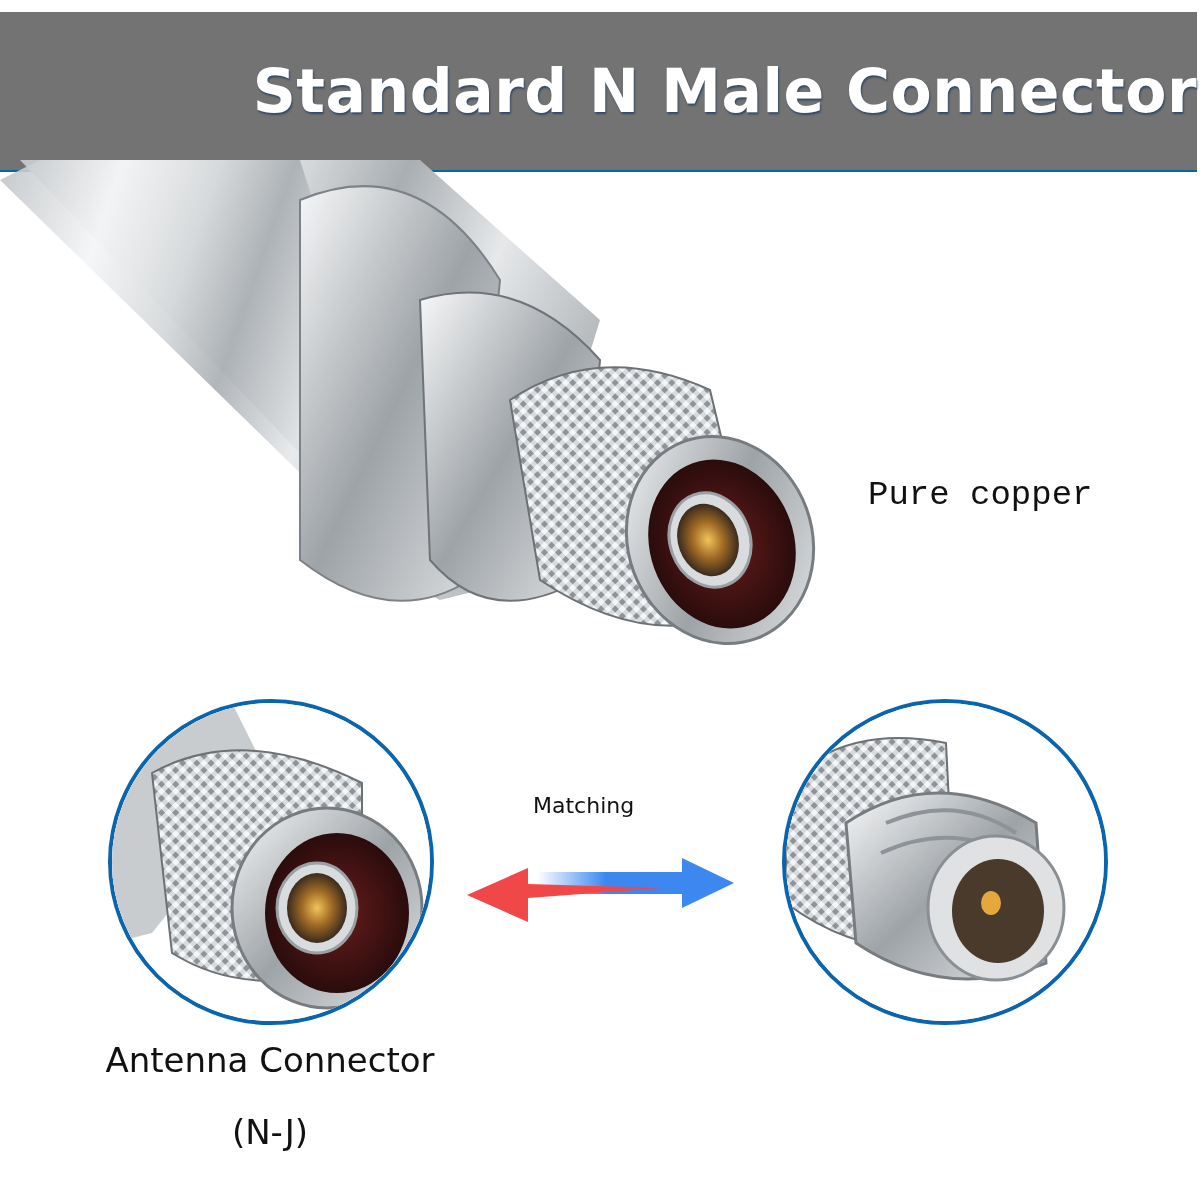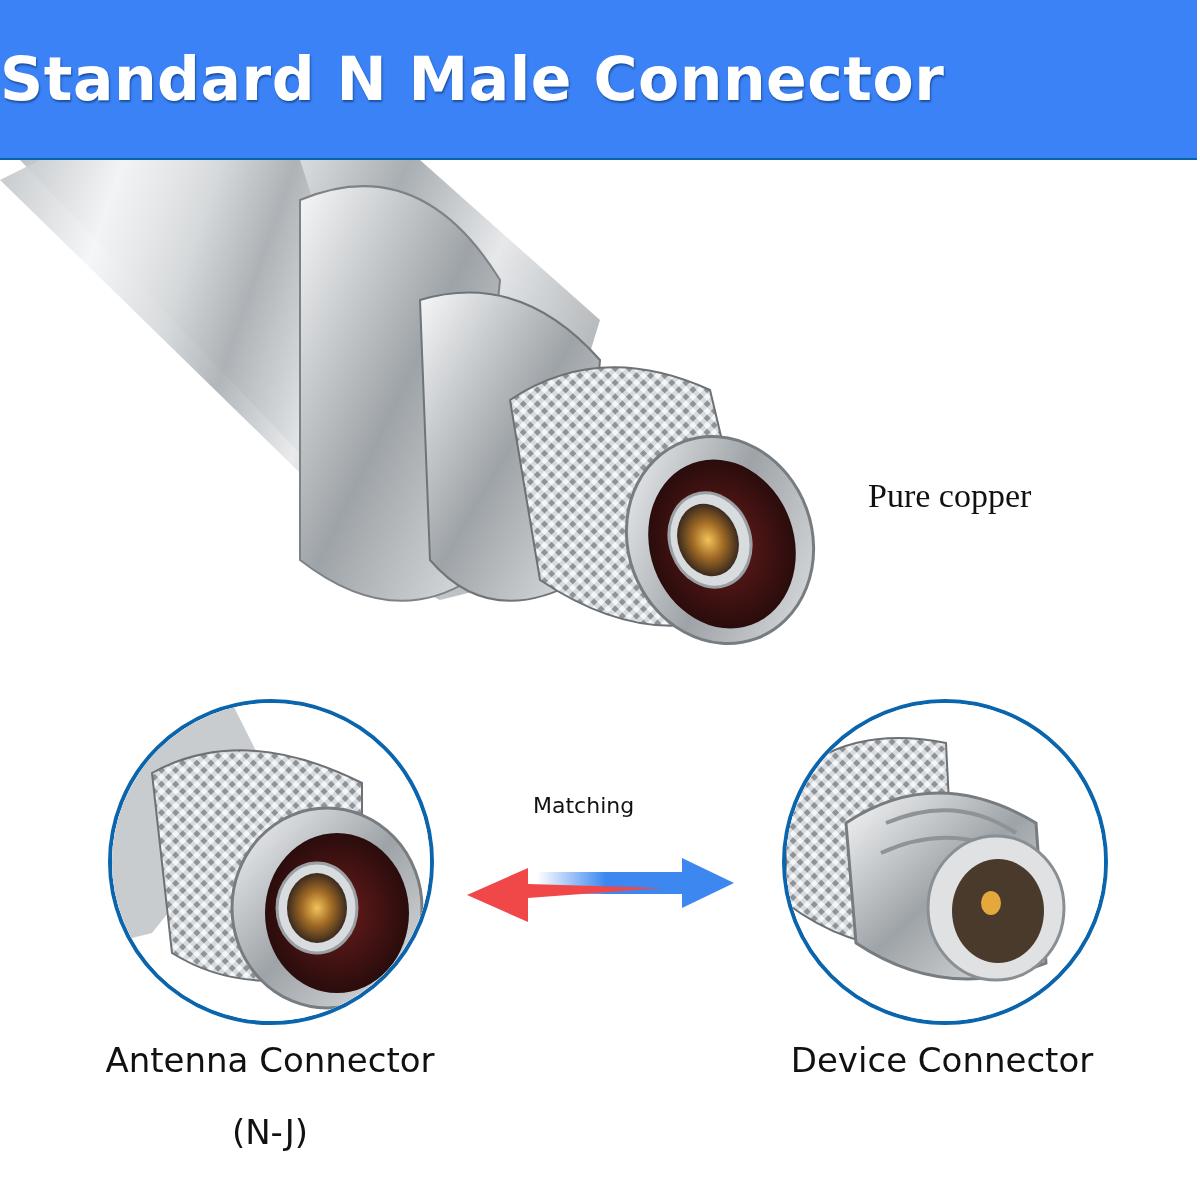--- a/index.html
+++ b/index.html
@@ -3,34 +3,34 @@
 <meta charset="utf-8">
 <style>
   html, body { margin: 0; padding: 0; }
   body {
     width: 1200px; height: 1200px; position: relative; overflow: hidden;
     background: #ffffff;
     font-family: "DejaVu Sans", "Liberation Sans", sans-serif;
     color: #111;
   }
   .banner {
-    position: absolute; left: 0; top: 0; width: 1197px; height: 158px;
-    background: #3b82f6;
+    position: absolute; left: 0; top: 12px; width: 1197px; height: 158px;
+    background: #737373;
     border-bottom: 2px solid #0866a6;
-    display: flex; align-items: center; justify-content: flex-start;
+    display: flex; align-items: center; justify-content: flex-end;
   }
   .banner-title {
     color: #ffffff; font-weight: bold; font-size: 60px; letter-spacing: 0.5px;
     text-shadow: 1px 2px 2px rgba(0,40,90,0.55);
     font-family: "DejaVu Sans", sans-serif;
   }
   .hero { position: absolute; left: 0; top: 160px; width: 860px; height: 520px; }
   .feature-text {
     position: absolute; left: 868px; top: 462px; font-size: 34px; line-height: 67px;
-    color: #111; font-family: Liberation Serif, serif;
+    color: #111; font-family: Liberation Mono, monospace;
   }
   .feature-text div { white-space: nowrap; }
   .circle {
     position: absolute; width: 318px; height: 318px; border-radius: 50%;
     border: 4px solid #0b65ad; overflow: hidden; background: #fff;
   }
   .circle svg { width: 100%; height: 100%; display: block; }
   .circle-left { left: 108px; top: 699px; }
   .circle-right { left: 782px; top: 699px; }
   .matching-label {
@@ -142,14 +142,13 @@
     <ellipse cx="205" cy="200" rx="10" ry="12" fill="#e4a83c"></ellipse>
   </svg>
 </div>
 
 <div class="caption caption-left">
   <div>Antenna Connector</div>
   <div>(N-J)</div>
 </div>
 
 <div class="caption caption-right">
-  <div>Device Connector</div>
 </div>
 
 </body></html>

